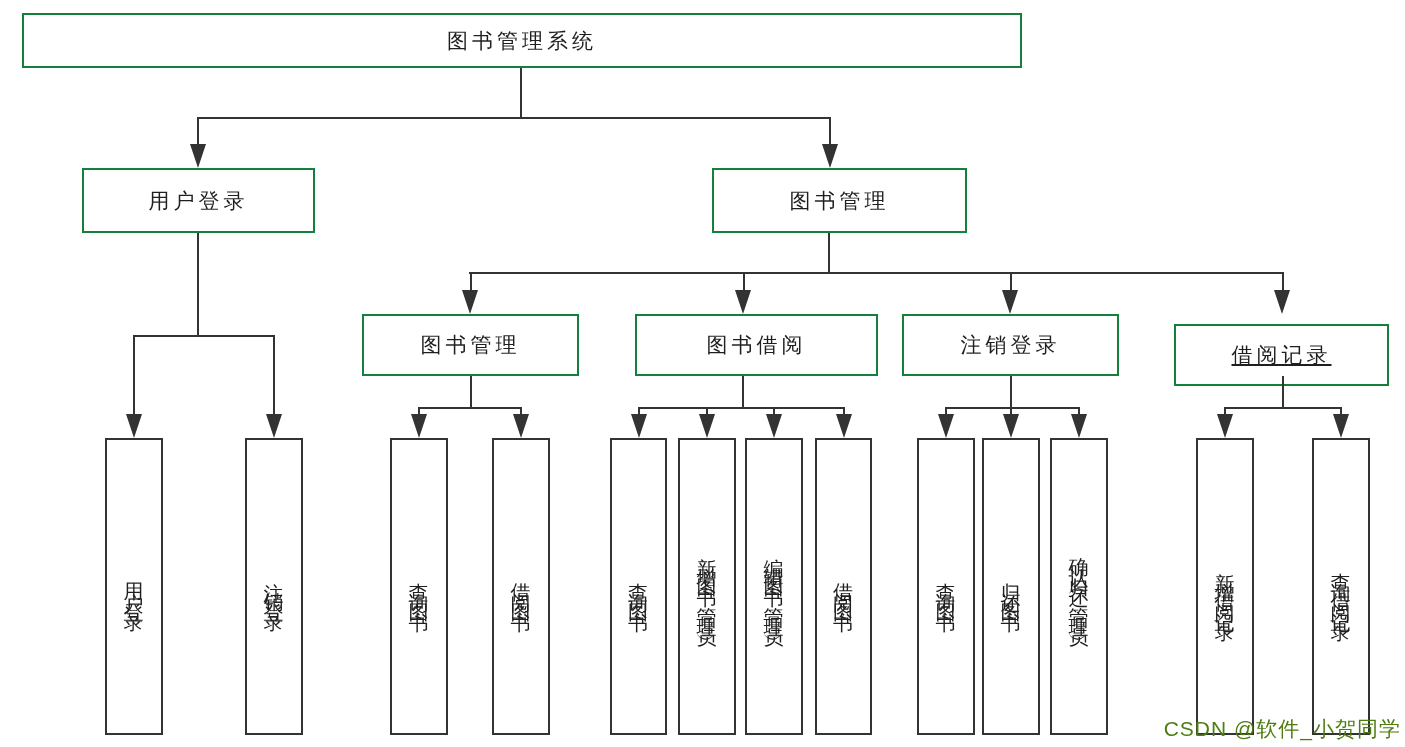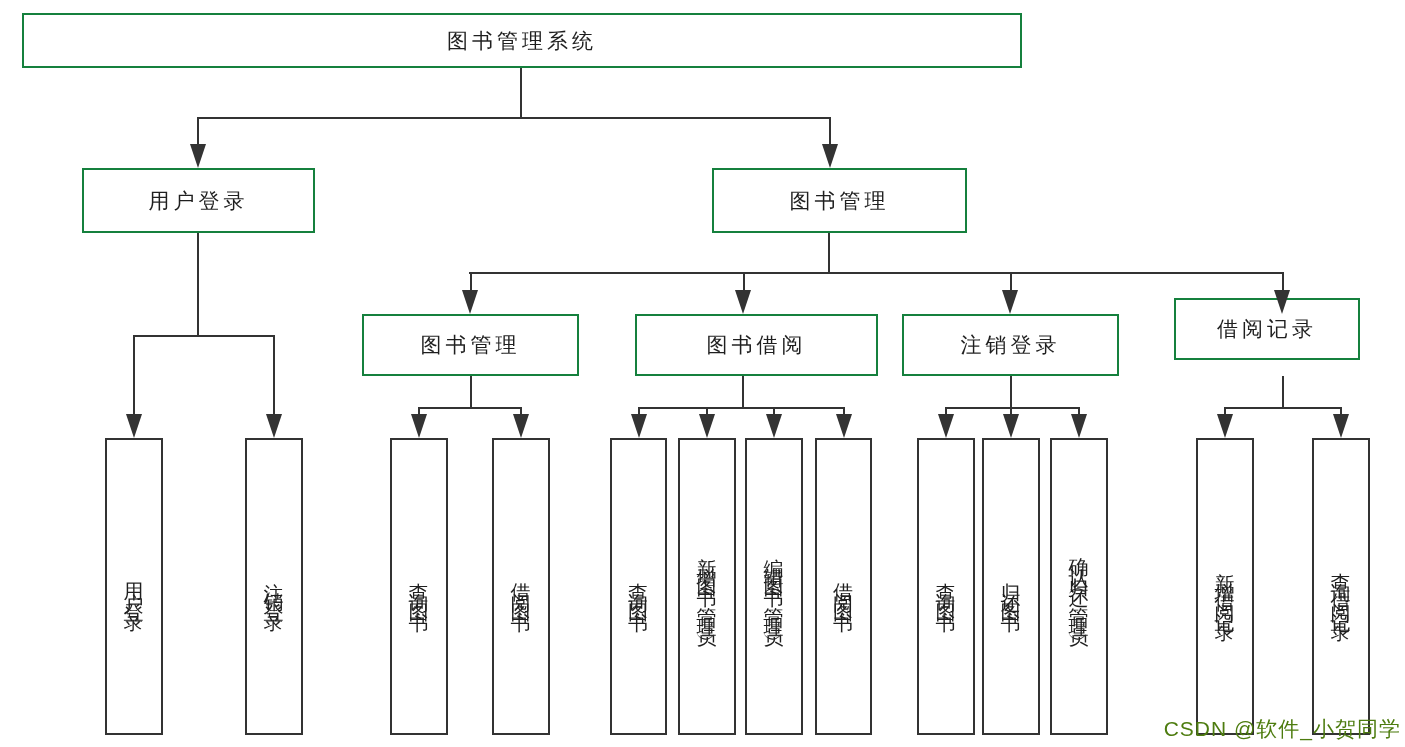--- a/index.html
+++ b/index.html
@@ -52,21 +52,21 @@
 
   <div class="hbox" style="left:362px;top:314px;width:217px;height:62px;">
     <span>图书管理</span>
   </div>
   <div class="hbox" style="left:635px;top:314px;width:243px;height:62px;">
     <span>图书借阅</span>
   </div>
   <div class="hbox" style="left:902px;top:314px;width:217px;height:62px;">
     <span>注销登录</span>
   </div>
-  <div class="hbox" style="left:1174px;top:298px;width:186px;height:62px;">
+  <div class="hbox" style="left:1174px;top:324px;width:215px;height:62px;text-decoration:underline;">
     <span>借阅记录</span>
   </div>
 
   <div class="vbox" style="left:105px;">
     <span class="vtext">用户登录</span>
   </div>
   <div class="vbox" style="left:245px;">
     <span class="vtext">注销登录</span>
   </div>
   <div class="vbox" style="left:390px;">

